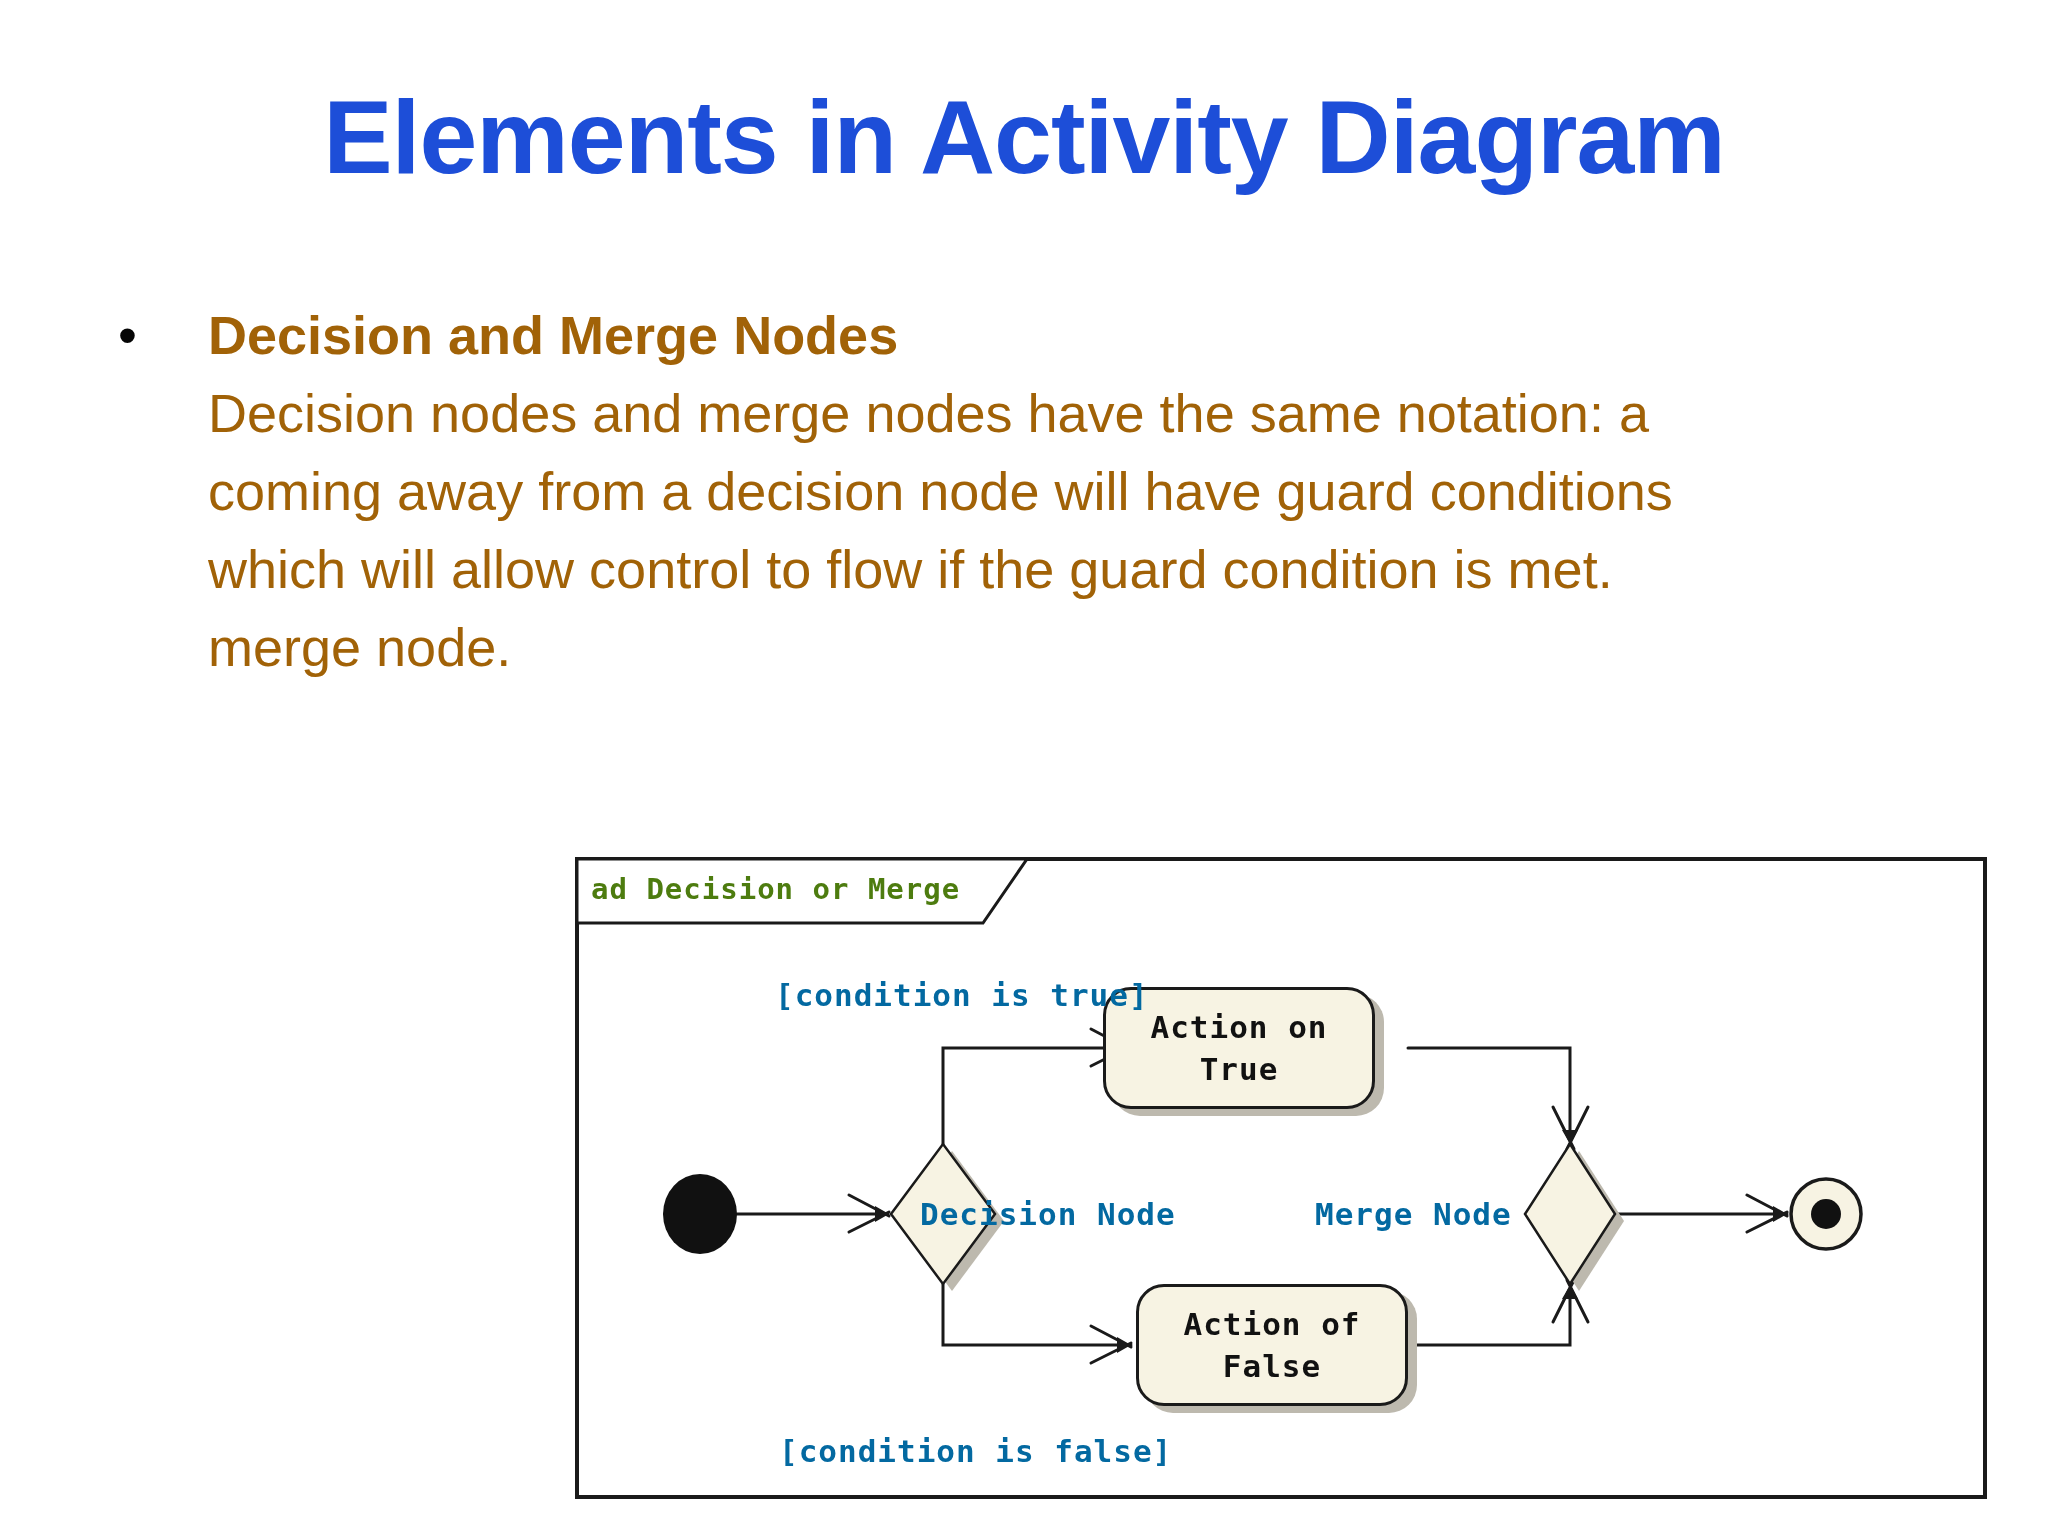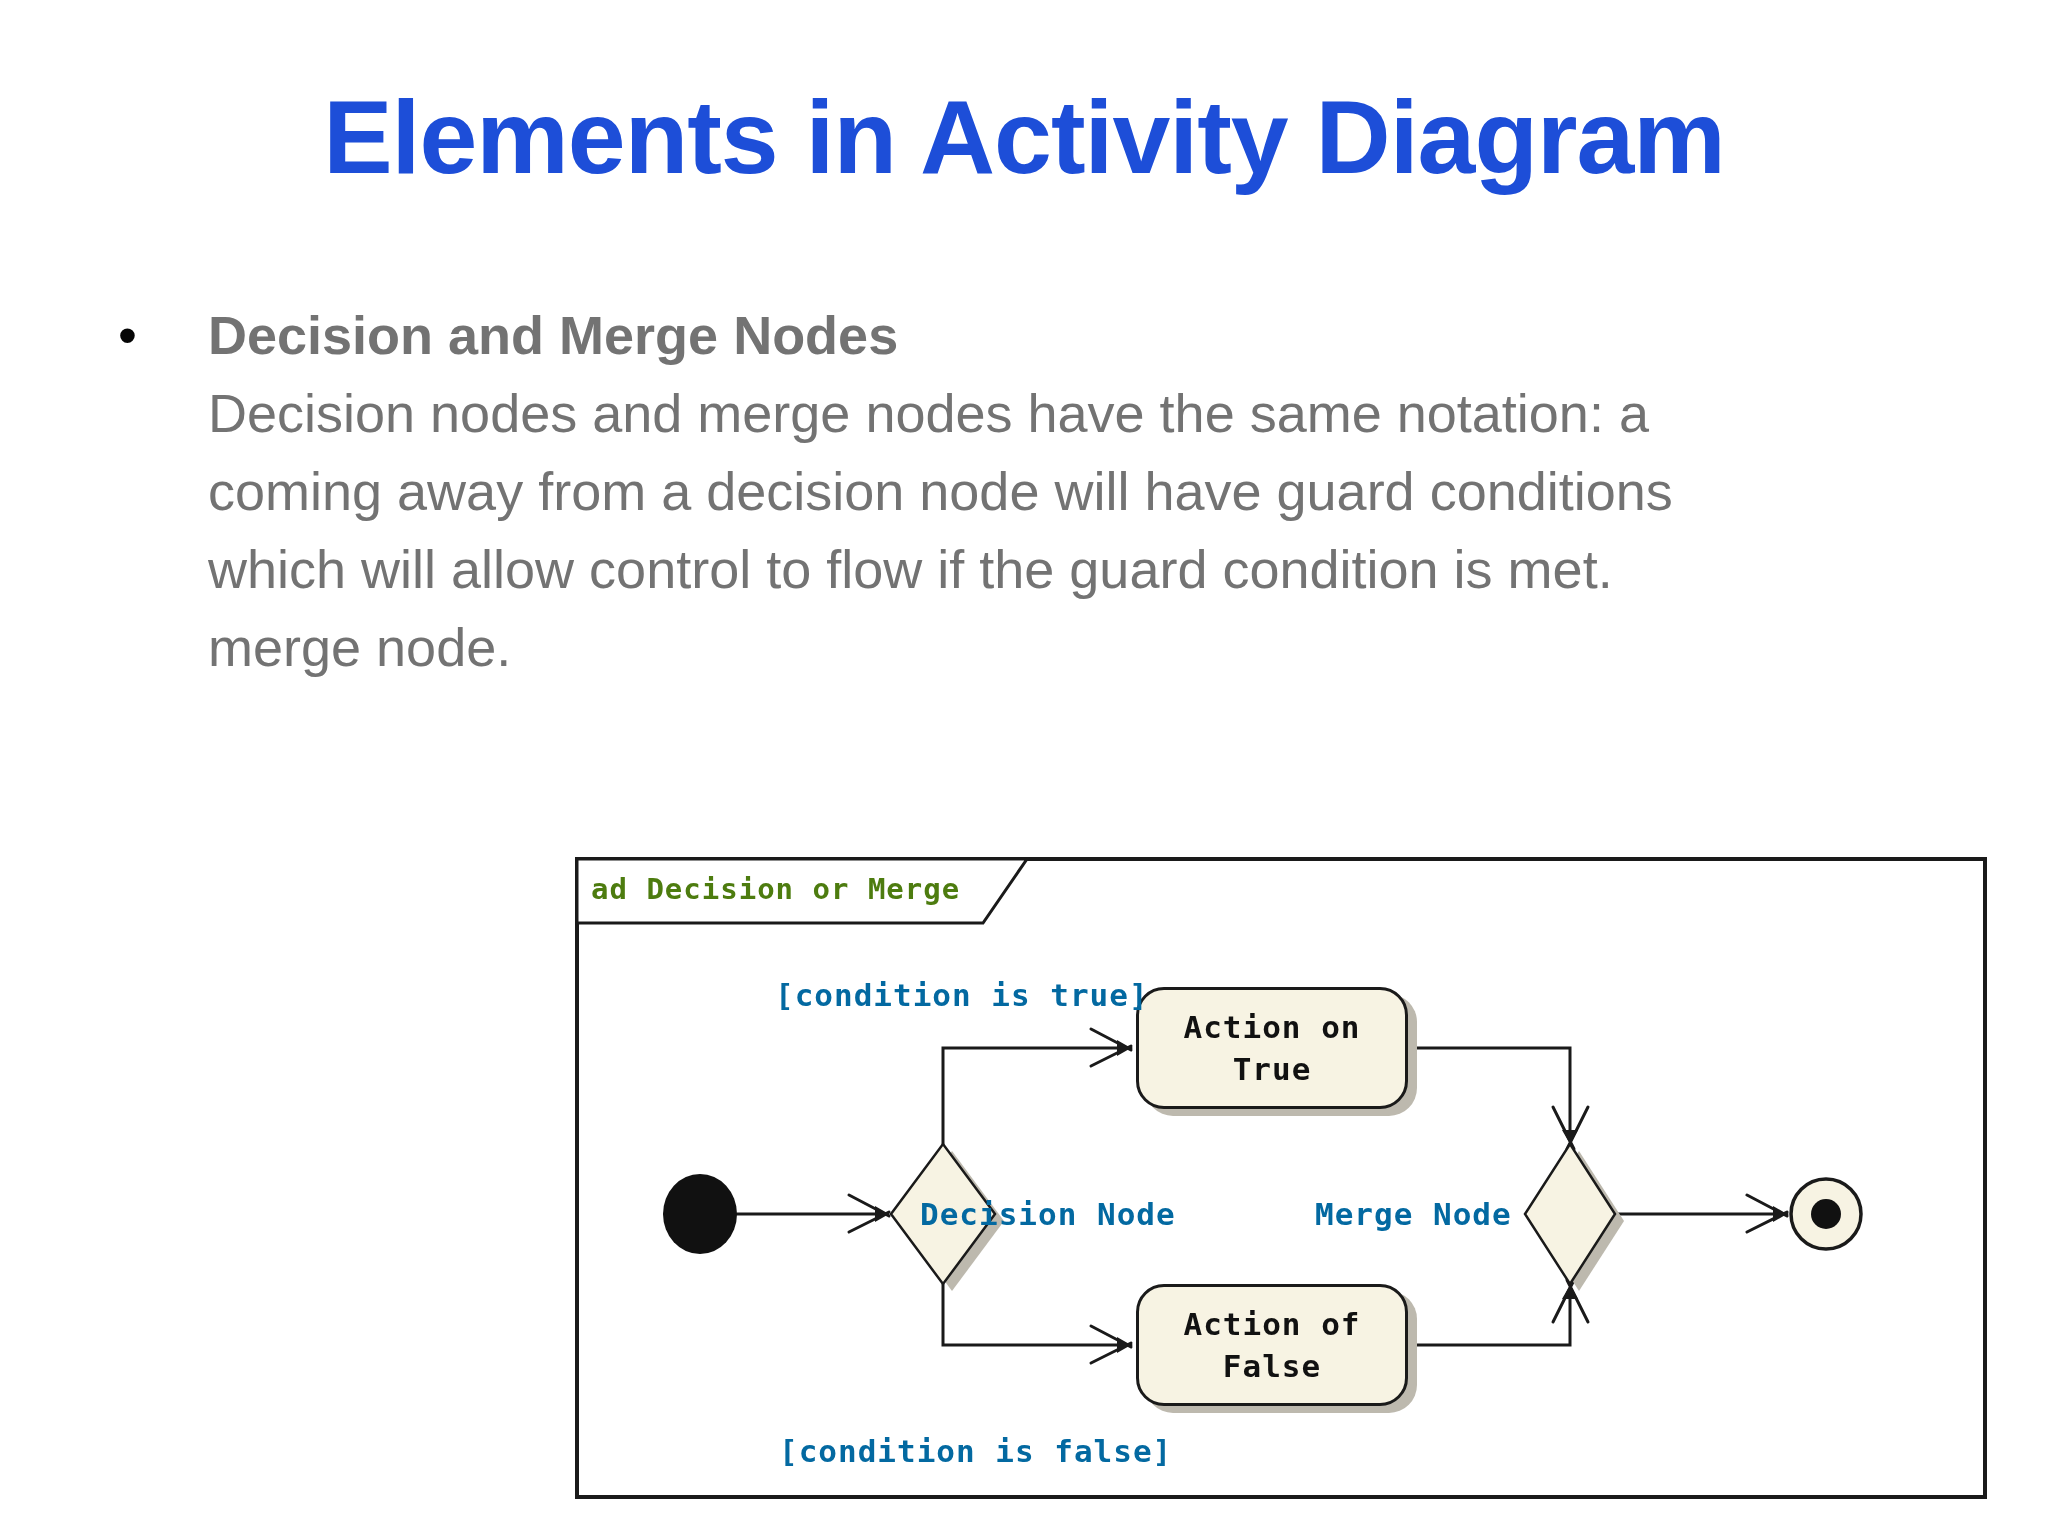--- a/index.html
+++ b/index.html
@@ -11,21 +11,21 @@
   
   .title{
     position:absolute;left:0;top:78px;width:2048px;text-align:center;
     font-size:104px;font-weight:700;letter-spacing:-1px;color:#1d4ed8;
   }
   .bullet-dot{
     position:absolute;left:118px;top:296px;font-size:54px;line-height:78px;color:#050505;
   }
   .text-block{
     position:absolute;left:208px;top:296px;width:1800px;
-    font-size:54px;line-height:78px;color:#737373;
+    font-size:54px;line-height:78px;color:#a16207;
   }
   .text-block .heading{font-weight:700;}
   
   .diagram{
     position:absolute;left:575px;top:857px;width:1412px;height:642px;
     background:#ffffff;
   }
   .diagram svg{position:absolute;left:0;top:0;width:1412px;height:642px;}
   .dg-label{
     position:absolute;
@@ -43,21 +43,21 @@
     background:var(--node-fill,#f7f3e3);
     border:3px solid #1a1a1a;border-radius:28px;
     box-shadow:9px 7px 0 var(--shadow,#bdb9ae);
     display:flex;align-items:center;justify-content:center;text-align:center;
   }
   .action-box .bx-label{
     font-family:"DejaVu Sans Mono","Liberation Mono",monospace;
     font-size:31px;font-weight:700;letter-spacing:1px;color:#111;
     width:190px;line-height:42px;
   }
-  .box-true{left:561px;top:130px;}
+  .box-true{left:528px;top:130px;}
   .box-false{left:561px;top:427px;}
   .lbl-cond-true{left:200px;top:118px;}
   .lbl-cond-false{left:204px;top:574px;}
   .lbl-decision{left:345px;top:337px;}
   .lbl-merge{left:740px;top:337px;text-align:right;}
 </style>
 </head>
 <body>
 
 <div class="title">Elements in Activity Diagram</div>

